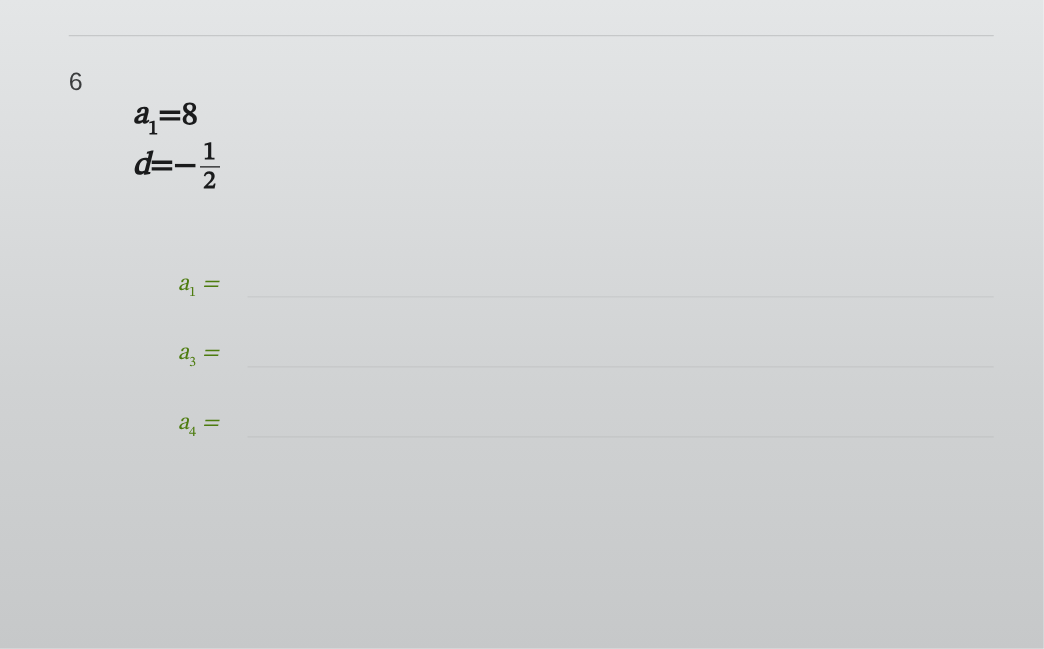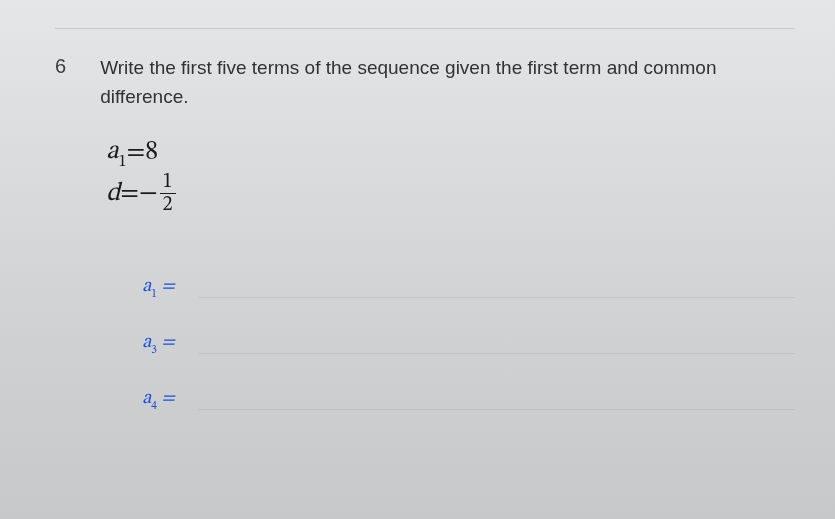--- a/index.html
+++ b/index.html
@@ -40,20 +40,21 @@
     color: #303233;
     max-width: 660px;
   }
   .given {
     margin-top: 22px;
     margin-left: 6px;
     font-family: "Cambria Math", "STIX Two Math", "Times New Roman", serif;
     font-size: 26px;
     color: #1a1b1c;
     line-height: 1.35;
+    font-weight: bold;
   }
   .sub { font-size: 0.62em; vertical-align: sub; position: relative; top: 0.15em; }
   .frac {
     display: inline-block;
     vertical-align: middle;
     text-align: center;
     font-size: 0.78em;
     line-height: 1;
     margin-left: 2px;
   }
@@ -67,21 +68,21 @@
     color: #8c9092;
   }
   .answers {
     margin-top: 60px;
     margin-left: 42px;
   }
   .answer-line {
     display: flex;
     align-items: center;
     font-family: "Cambria Math", "STIX Two Math", "Times New Roman", serif;
-    color: #1d4ed8;
+    color: #4d7c0f;
     font-size: 19px;
     font-style: italic;
     margin-bottom: 30px;
   }
   .answer-line .lbl { flex: 0 0 auto; min-width: 50px; }
   .answer-line .slot {
     flex: 1 1 auto;
     border-bottom: 1px solid rgba(0,0,0,0.06);
     height: 20px;
     margin-left: 6px;
@@ -91,21 +92,20 @@
 </head>
 <body>
 
 <div class="page">
   <div class="top-rule"></div>
 
   <div class="question-row">
     <div class="qnum">6</div>
 
     <div class="qbody">
-      <div class="prompt">Write the first five terms of the sequence given the first term and common difference.</div>
 
       <div class="given">
         <div class="eqrow">
           <span><i>a</i><span class="sub">1</span></span>
           <span> = </span>
           <span>8</span>
         </div>
         <div class="eqrow">
           <span><i>d</i></span>
           <span> = </span>

